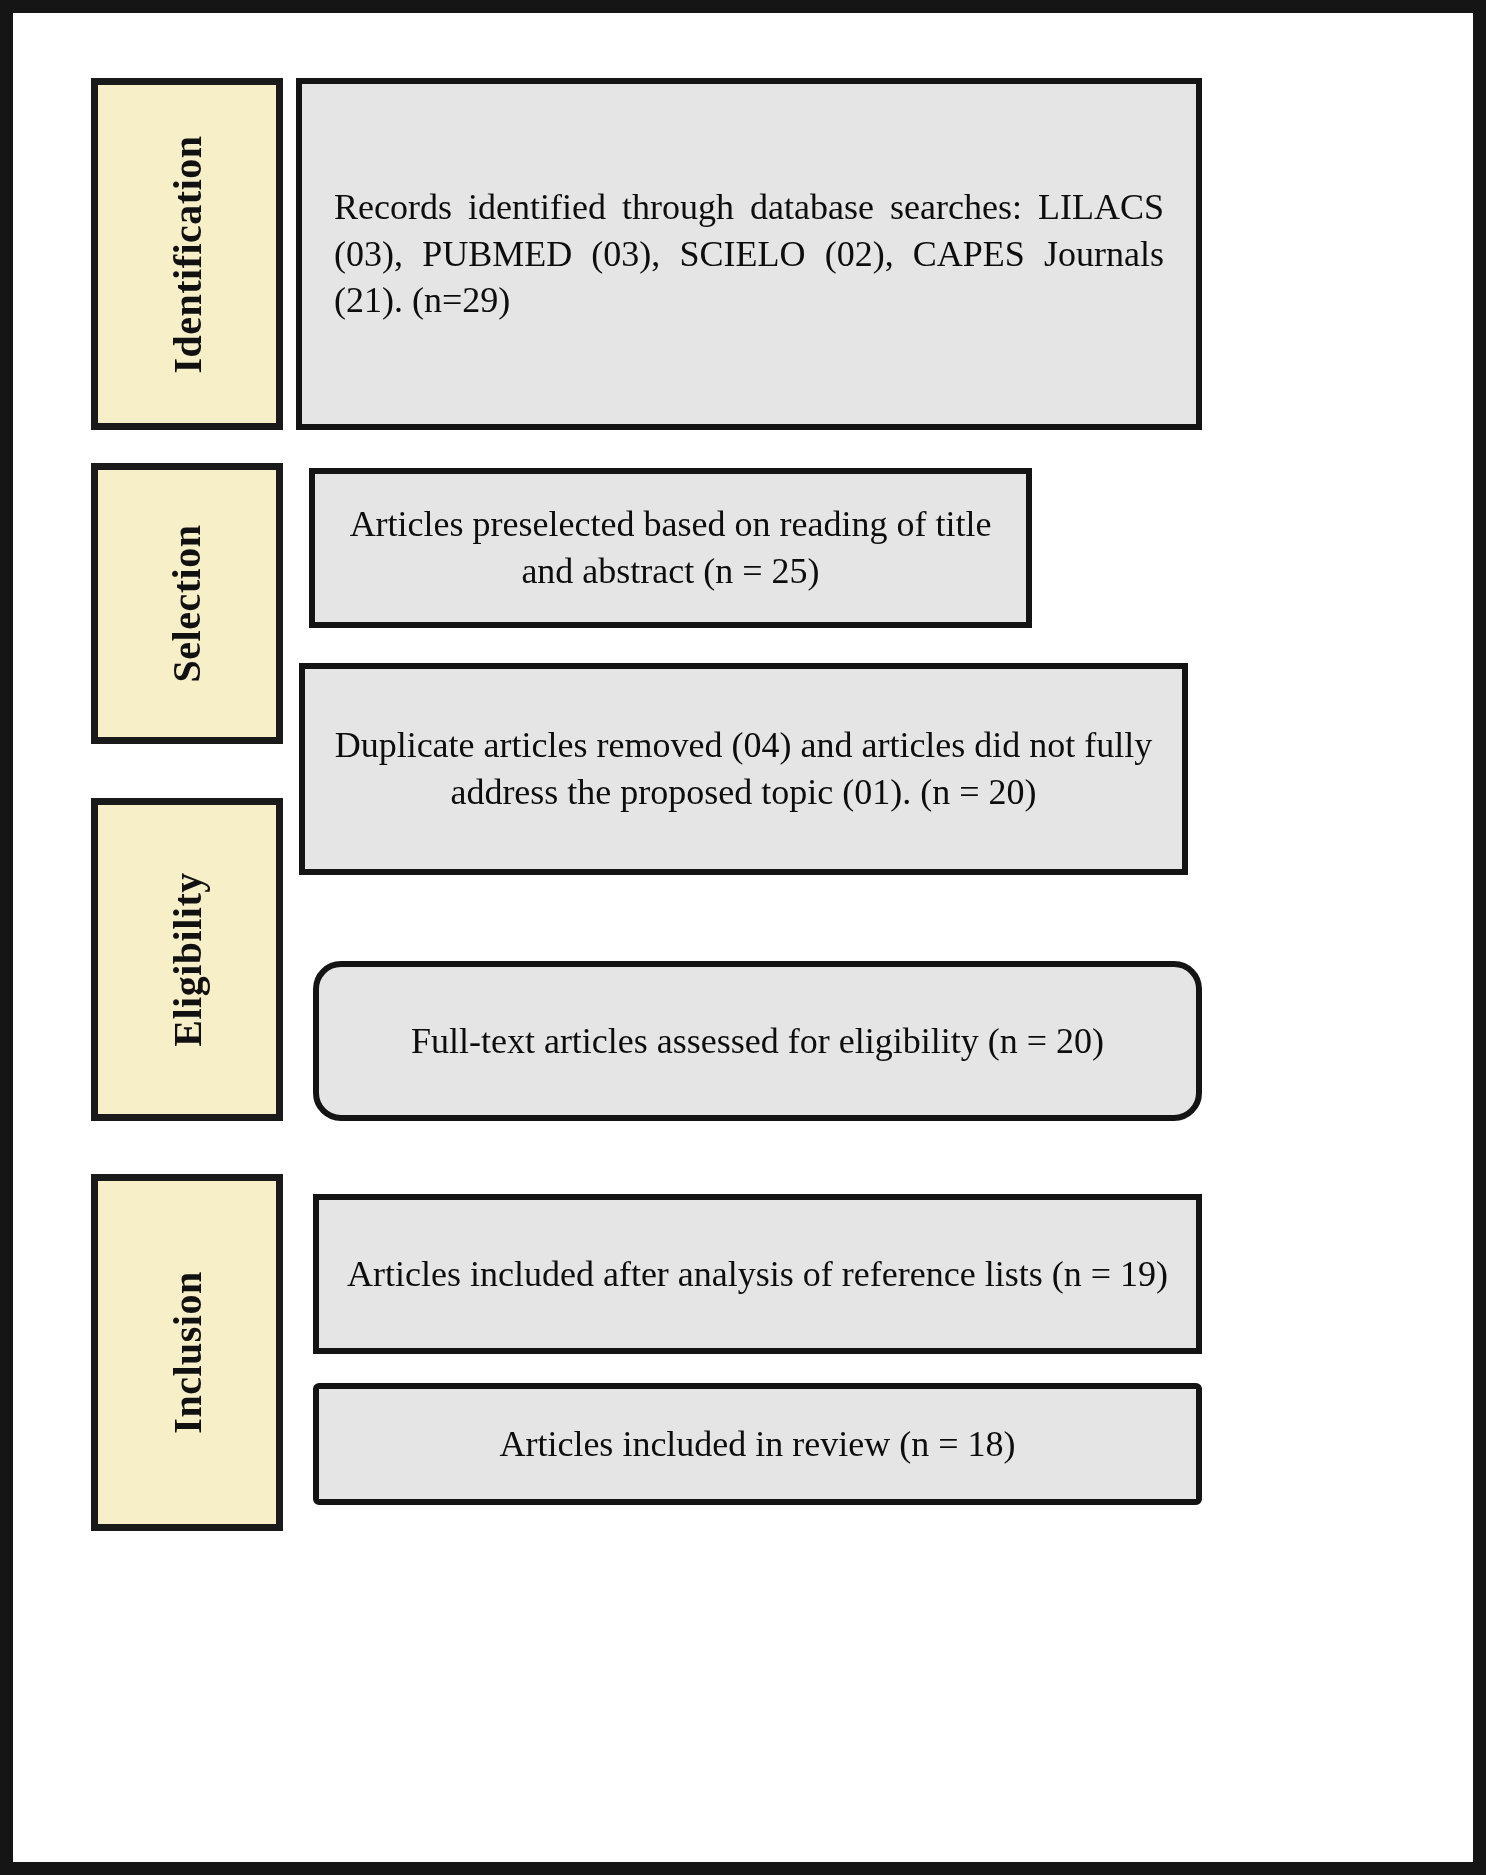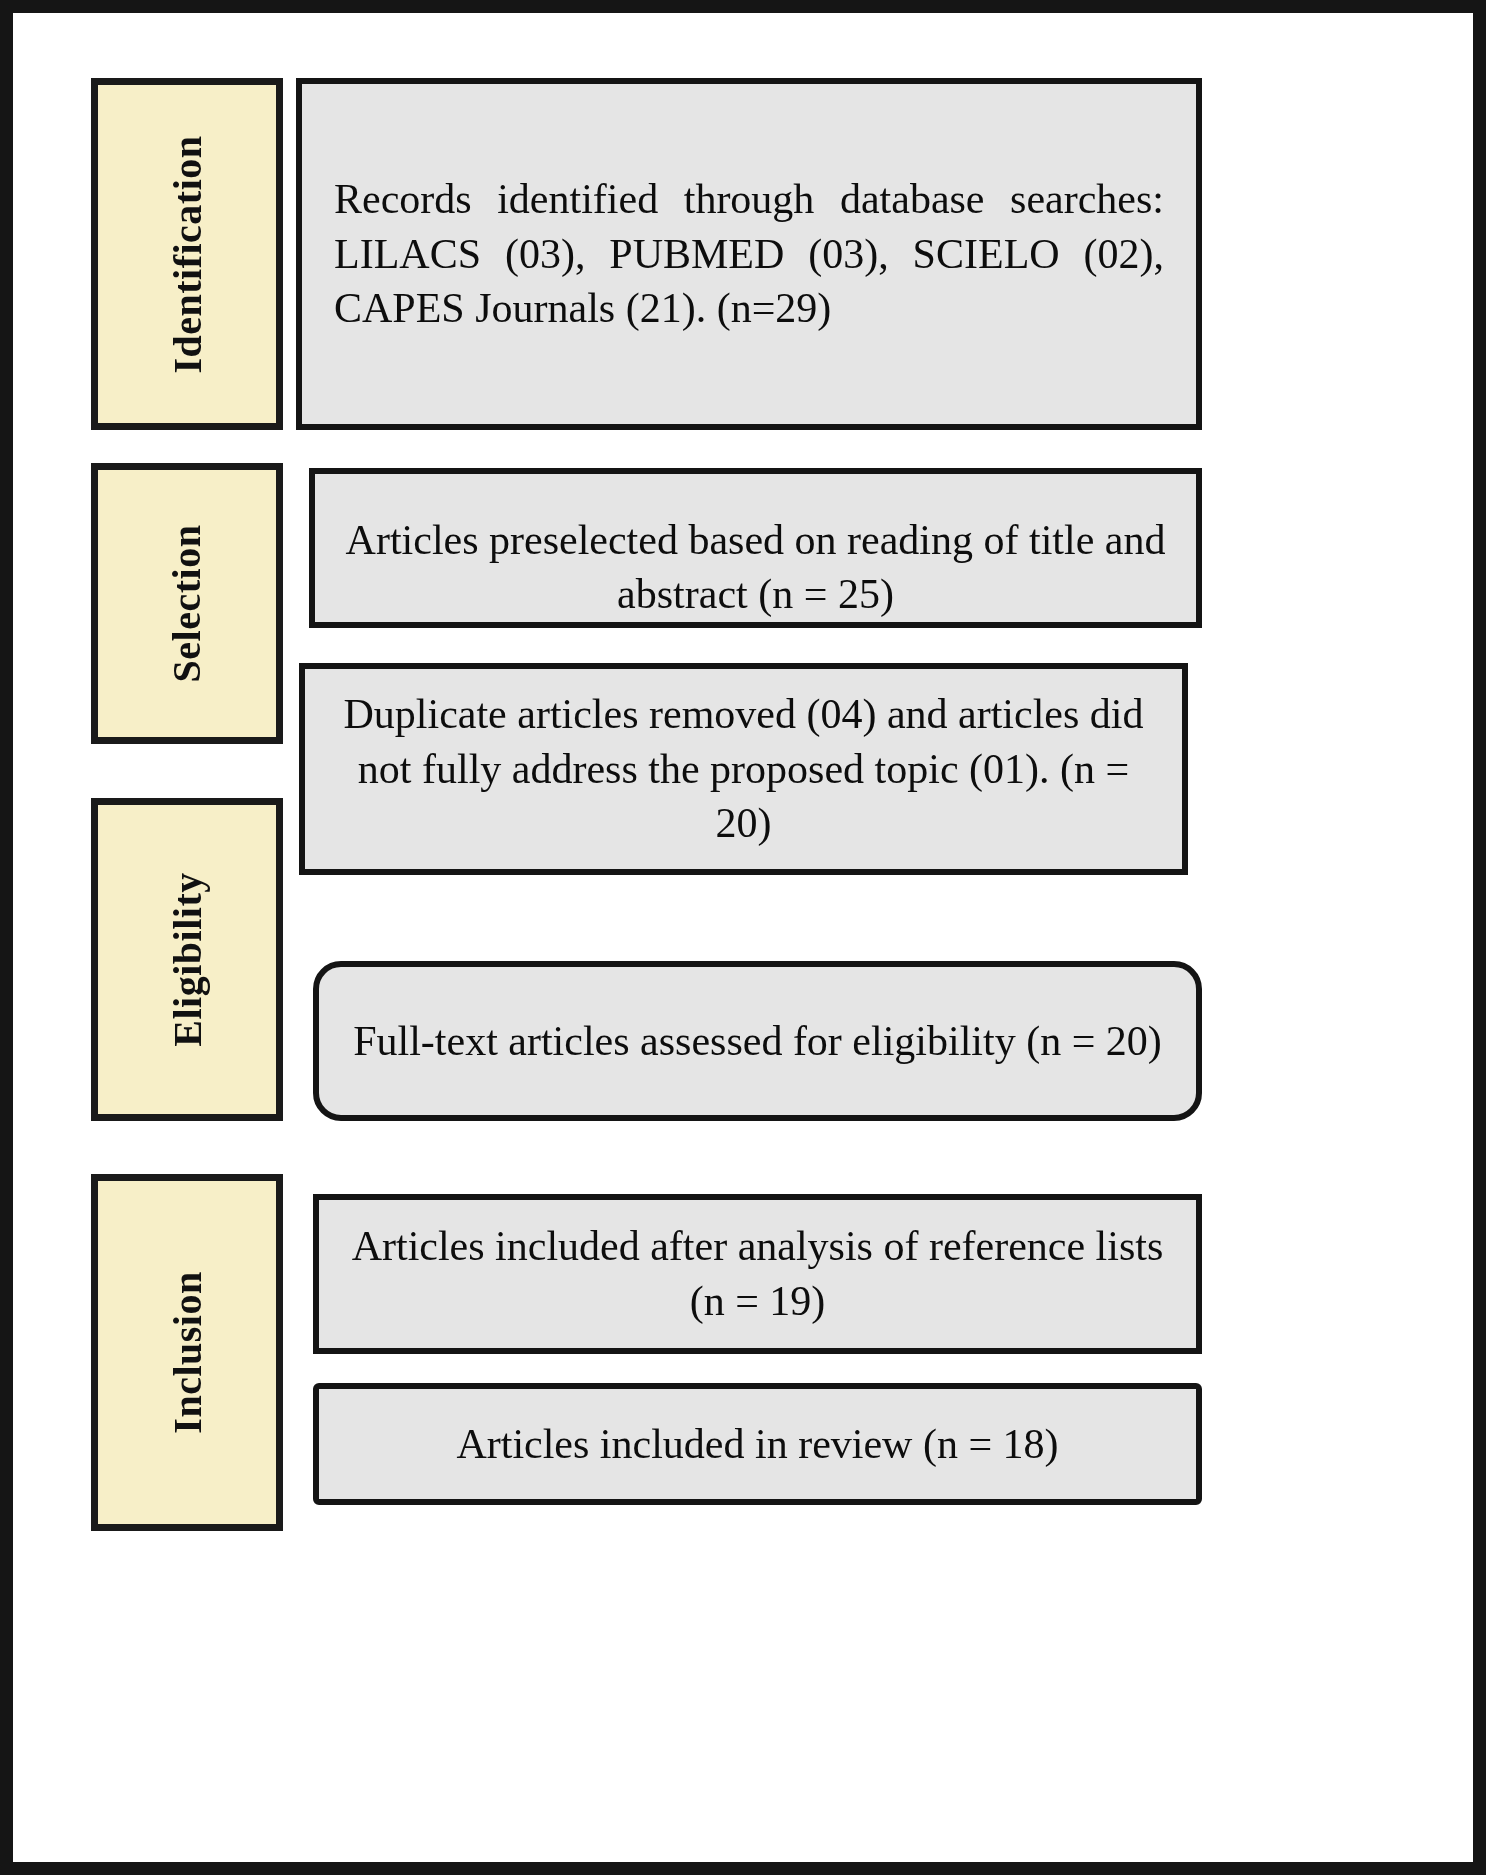--- a/index.html
+++ b/index.html
@@ -58,21 +58,21 @@
     box-sizing: border-box;
     background: #E5E5E5;
     border: 6px solid #141414;
     display: flex;
     align-items: center;
     justify-content: center;
     overflow: hidden;
   }
   .flow-box .box-text {
     color: #0d0d0d;
-    font-size: 42px;
+    font-size: 36px;
     line-height: 1.30;
     font-family: "Liberation Serif", "DejaVu Serif", serif;
     padding: 0 22px;
     width: 100%;
     box-sizing: border-box;
   }
   .flow-box.align-justify .box-text {
     text-align: justify;
     text-align-last: left;
     padding: 0 32px;
@@ -80,21 +80,21 @@
   .flow-box.align-center .box-text {
     text-align: center;
   }
 
   
   #label-identification { left: 65px;  top: 52px;   width: 192px; height: 352px; }
   #box-identification   { left: 270px; top: 52px;   width: 906px; height: 352px; }
 
   
   #label-selection      { left: 65px;  top: 437px;  width: 192px; height: 281px; }
-  #box-preselected      { left: 283px; top: 442px;  width: 893px; height: 160px; align-items: flex-end; }
+  #box-preselected      { left: 283px; top: 442px;  width: 723px; height: 160px; }
   #box-duplicates       { left: 273px; top: 637px;  width: 889px; height: 212px; }
 
   
   #label-eligibility    { left: 65px;  top: 772px;  width: 192px; height: 323px; }
   #box-fulltext         { left: 287px; top: 935px;  width: 889px; height: 160px; border-radius: 28px; }
 
   
   #label-inclusion      { left: 65px;  top: 1148px; width: 192px; height: 357px; }
   #box-reference-lists  { left: 287px; top: 1168px; width: 889px; height: 160px; }
   #box-included-review  { left: 287px; top: 1357px; width: 889px; height: 122px; border-radius: 6px; }

